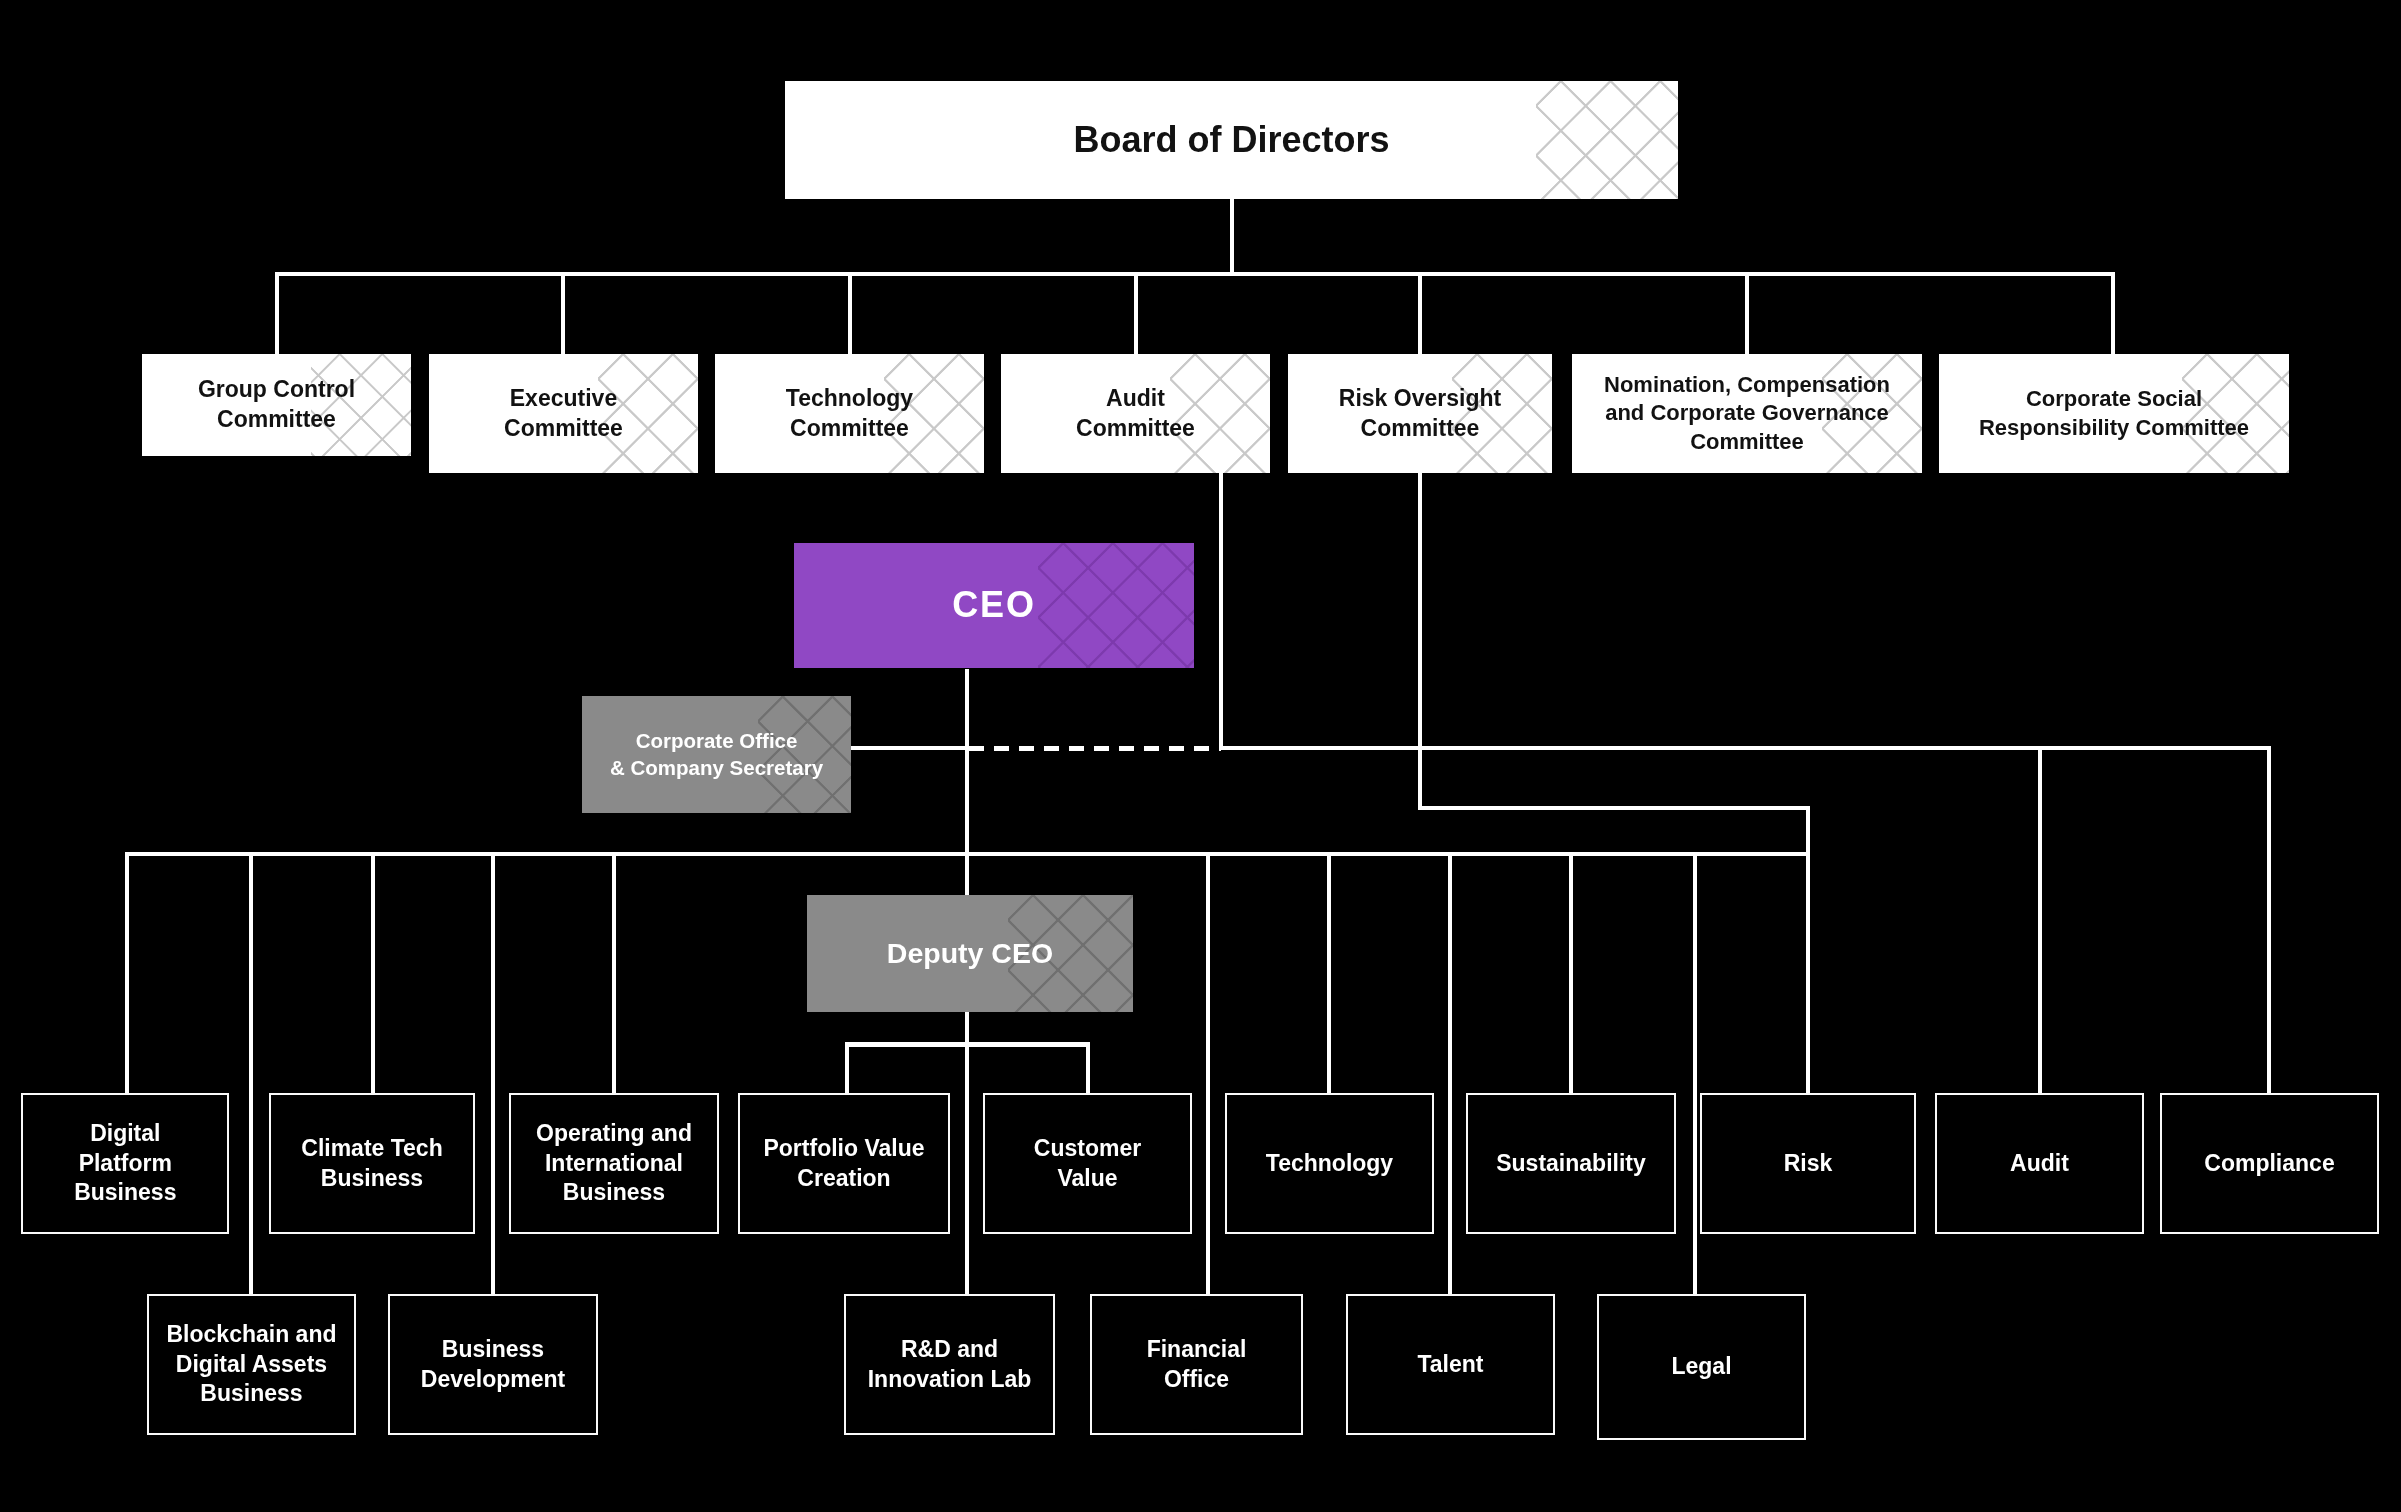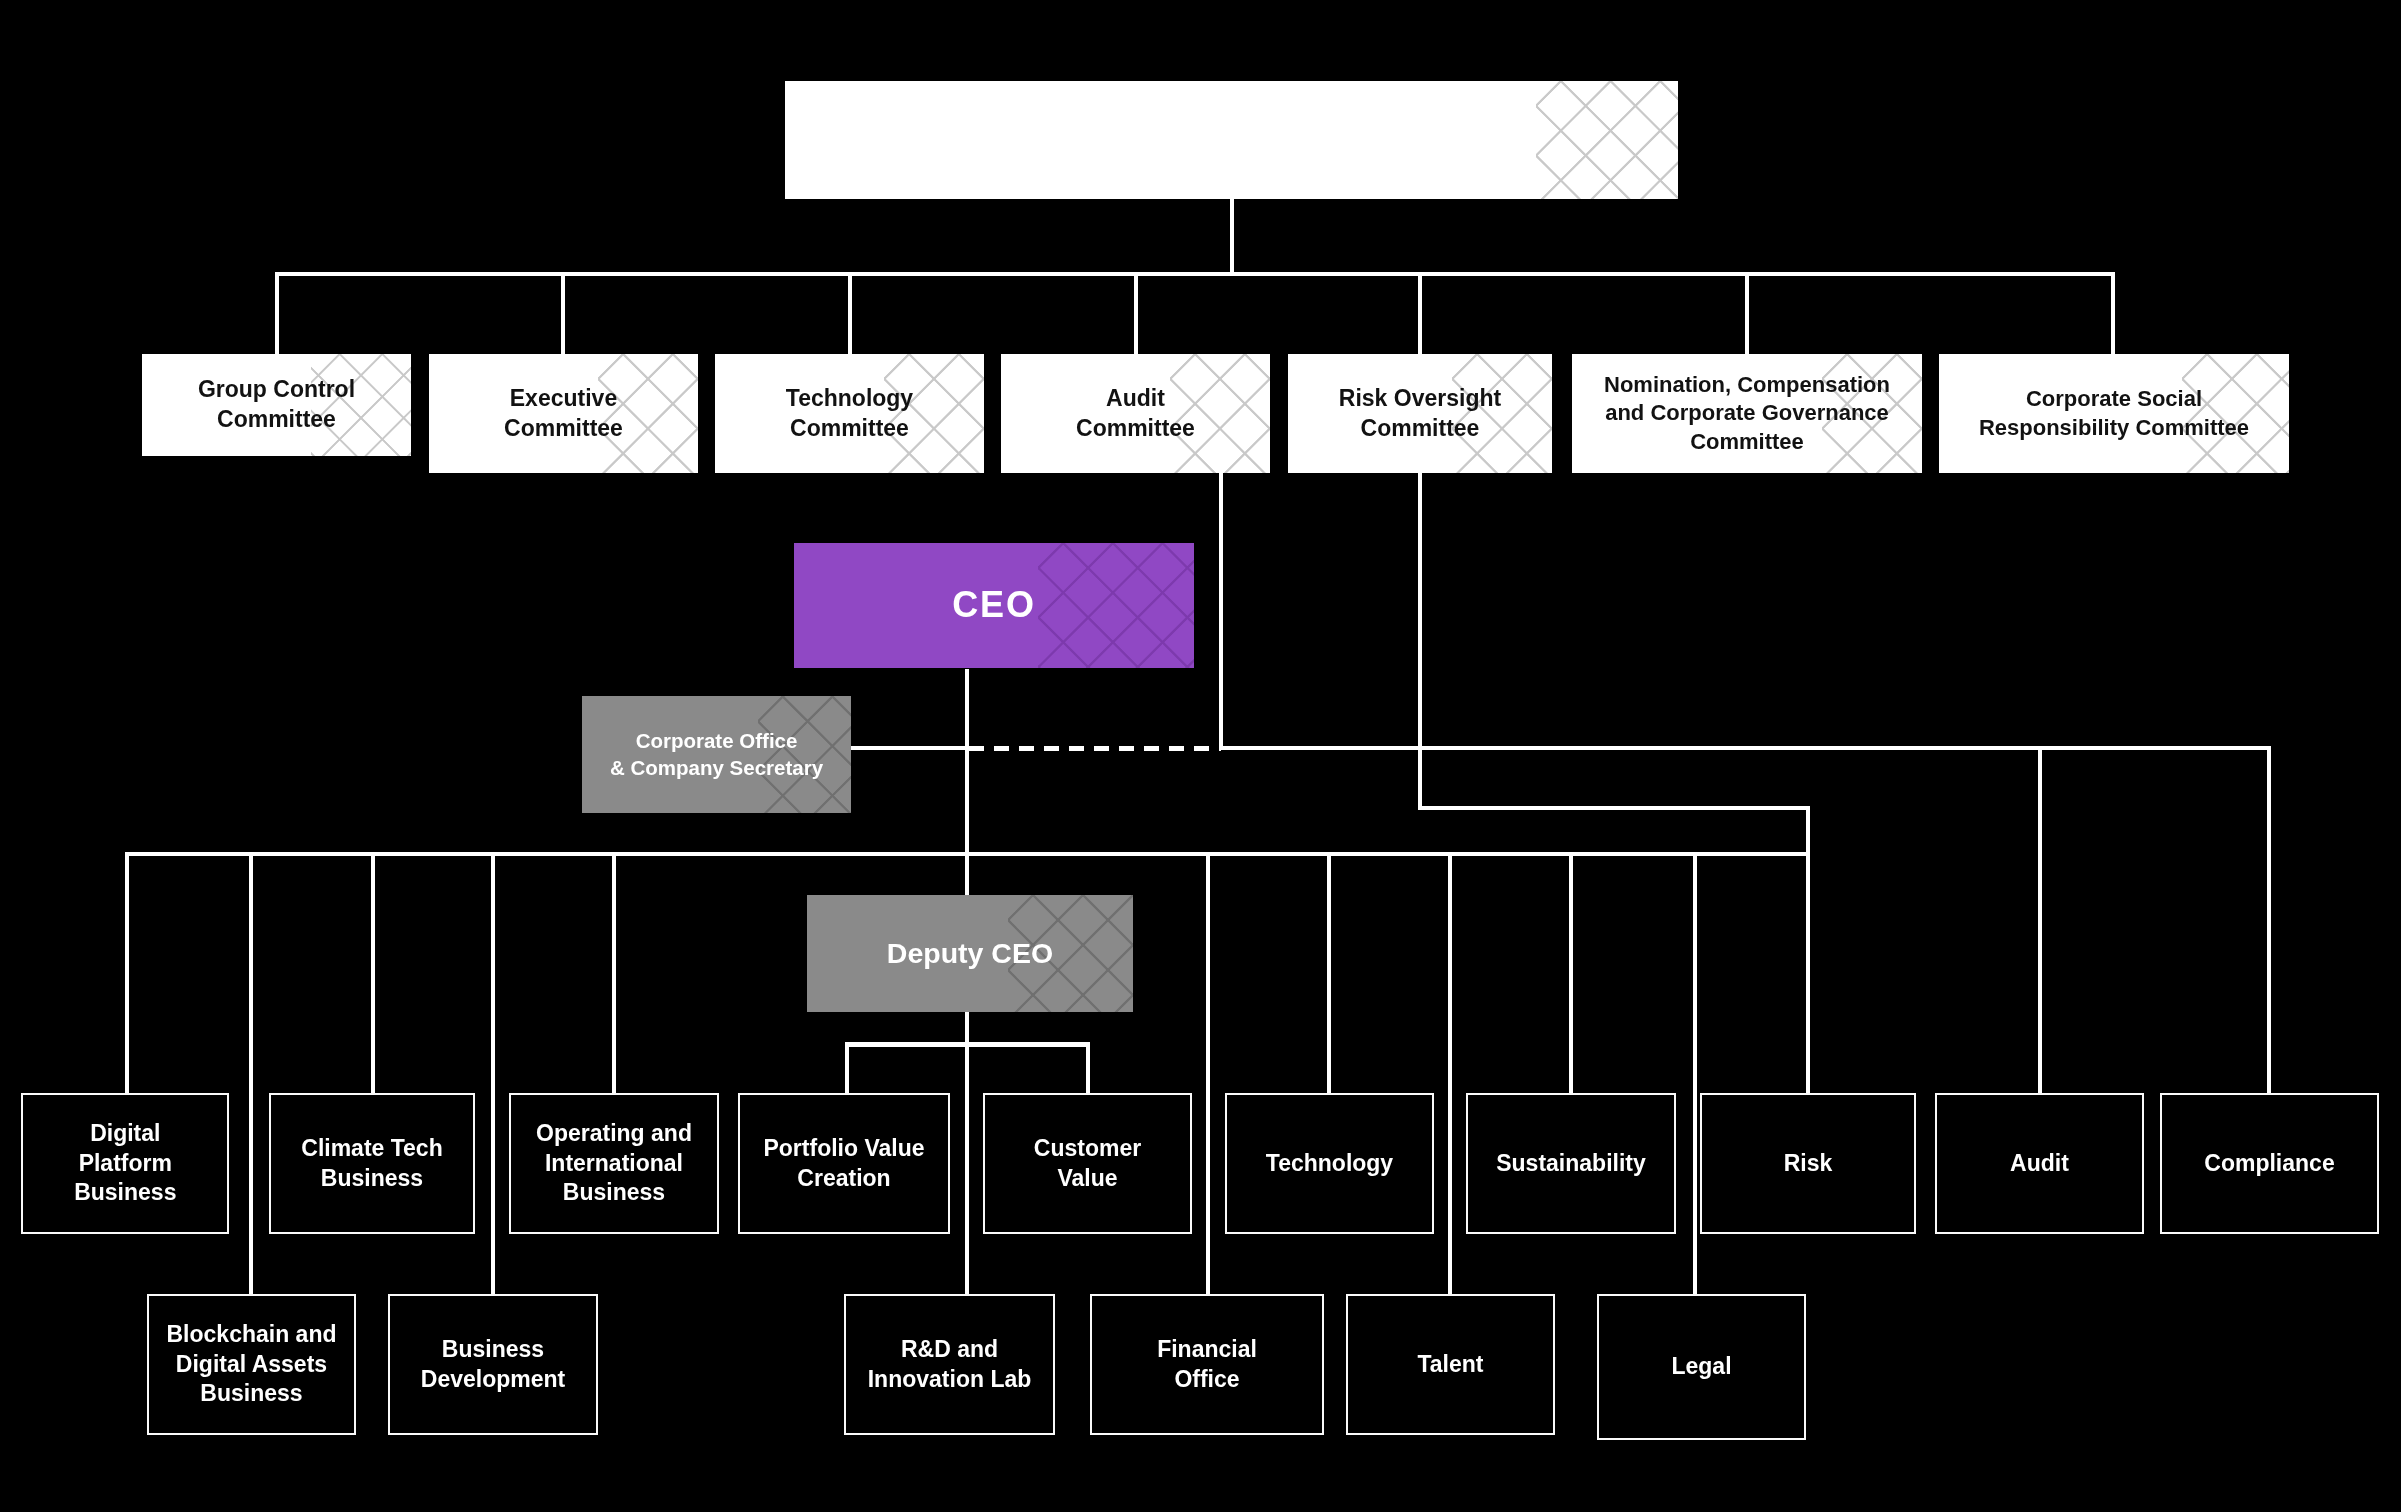--- a/index.html
+++ b/index.html
@@ -67,20 +67,21 @@
   <div class="line" style="left:371px;top:852px;width:3.6px;height:245px"></div>
   <div class="line" style="left:491px;top:852px;width:3.6px;height:446px"></div>
   <div class="line" style="left:612px;top:852px;width:3.6px;height:245px"></div>
   <div class="line" style="left:1206px;top:852px;width:3.6px;height:446px"></div>
   <div class="line" style="left:1327px;top:852px;width:3.6px;height:245px"></div>
   <div class="line" style="left:1448px;top:852px;width:3.6px;height:446px"></div>
   <div class="line" style="left:1569px;top:852px;width:3.6px;height:245px"></div>
   <div class="line" style="left:1693px;top:852px;width:3.6px;height:446px"></div>
 
   <div class="node white board-box" style="left:785px;top:81px;width:893px;height:118px">
+    <span class="lbl">Board of Directors</span>
     <svg class="pattern" style="width:142px" viewBox="0 0 160 133">
         <path d="M -28 -56 L 0 -28 L -28 0 L -56 -28 Z" fill="none" stroke="#c9c9c9" stroke-width="2.2"></path>
         <path d="M 28 -56 L 56 -28 L 28 0 L 0 -28 Z" fill="none" stroke="#c9c9c9" stroke-width="2.2"></path>
         <path d="M 84 -56 L 112 -28 L 84 0 L 56 -28 Z" fill="none" stroke="#c9c9c9" stroke-width="2.2"></path>
         <path d="M 140 -56 L 168 -28 L 140 0 L 112 -28 Z" fill="none" stroke="#c9c9c9" stroke-width="2.2"></path>
         <path d="M 196 -56 L 224 -28 L 196 0 L 168 -28 Z" fill="none" stroke="#c9c9c9" stroke-width="2.2"></path>
         <path d="M -56 -28 L -28 0 L -56 28 L -84 0 Z" fill="none" stroke="#c9c9c9" stroke-width="2.2"></path>
         <path d="M 0 -28 L 28 0 L 0 28 L -28 0 Z" fill="none" stroke="#c9c9c9" stroke-width="2.2"></path>
         <path d="M 56 -28 L 84 0 L 56 28 L 28 0 Z" fill="none" stroke="#c9c9c9" stroke-width="2.2"></path>
         <path d="M 112 -28 L 140 0 L 112 28 L 84 0 Z" fill="none" stroke="#c9c9c9" stroke-width="2.2"></path>
@@ -570,21 +571,21 @@
 Business</span>
   </div>
   <div class="node outline" style="left:388px;top:1294px;width:210px;height:141px">
     <span class="lbl">Business
 Development</span>
   </div>
   <div class="node outline" style="left:844px;top:1294px;width:211px;height:141px">
     <span class="lbl">R&amp;D and
 Innovation Lab</span>
   </div>
-  <div class="node outline" style="left:1090px;top:1294px;width:234px;height:141px">
+  <div class="node outline" style="left:1090px;top:1294px;width:213px;height:141px">
     <span class="lbl">Financial
 Office</span>
   </div>
   <div class="node outline" style="left:1346px;top:1294px;width:209px;height:141px">
     <span class="lbl">Talent</span>
   </div>
   <div class="node outline" style="left:1597px;top:1294px;width:209px;height:146px">
     <span class="lbl">Legal</span>
   </div>
 

